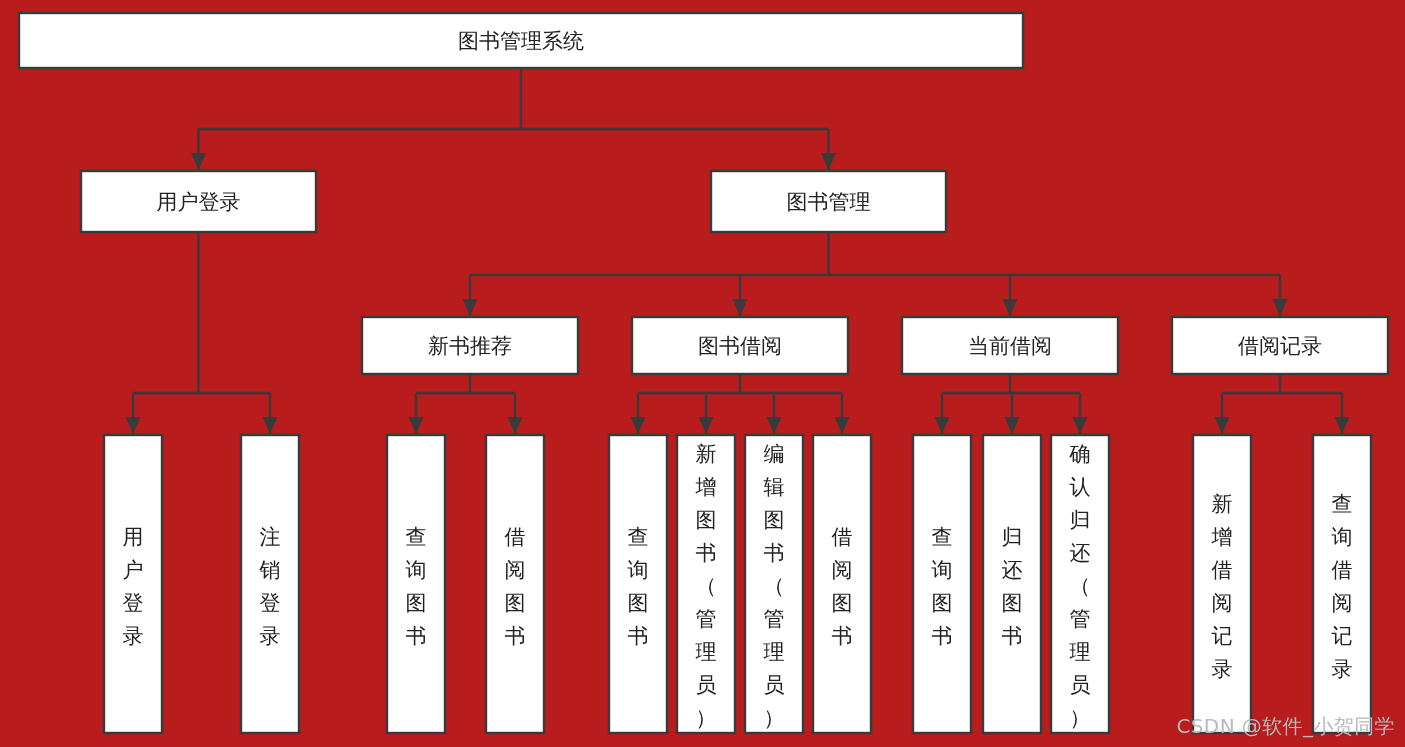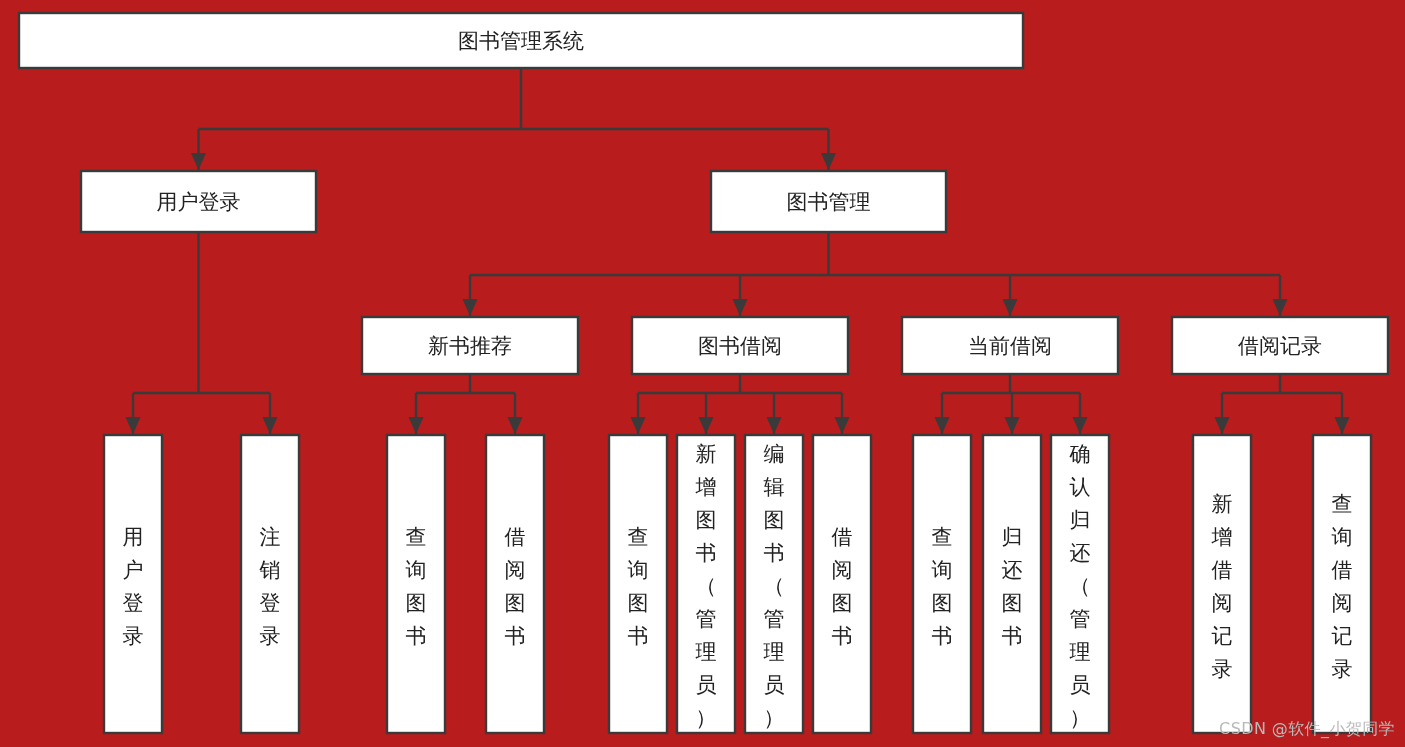--- a/index.html
+++ b/index.html
@@ -52,21 +52,21 @@
   }
   .edge-arrow {
     fill: #3a3a3a;
     stroke: none;
   }
   .watermark {
     position: absolute;
     right: 10px;
     bottom: 7px;
     color: #b9b9b9;
-    font-size: 16px;
+    font-size: 20px;
     font-family: "DejaVu Sans", "Liberation Sans", sans-serif;
     letter-spacing: 0.4px;
     white-space: nowrap;
     user-select: none;
   }
 </style>
 </head>
 <body>
 
 <div id="page">

